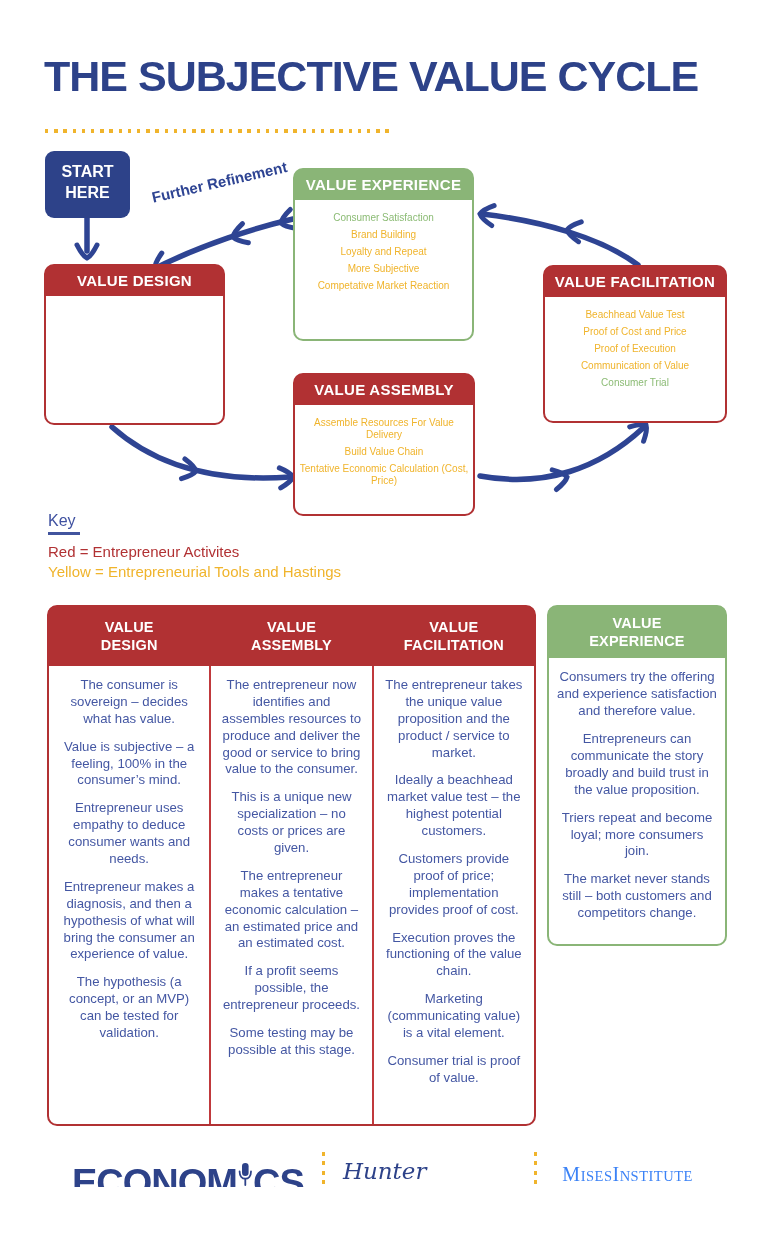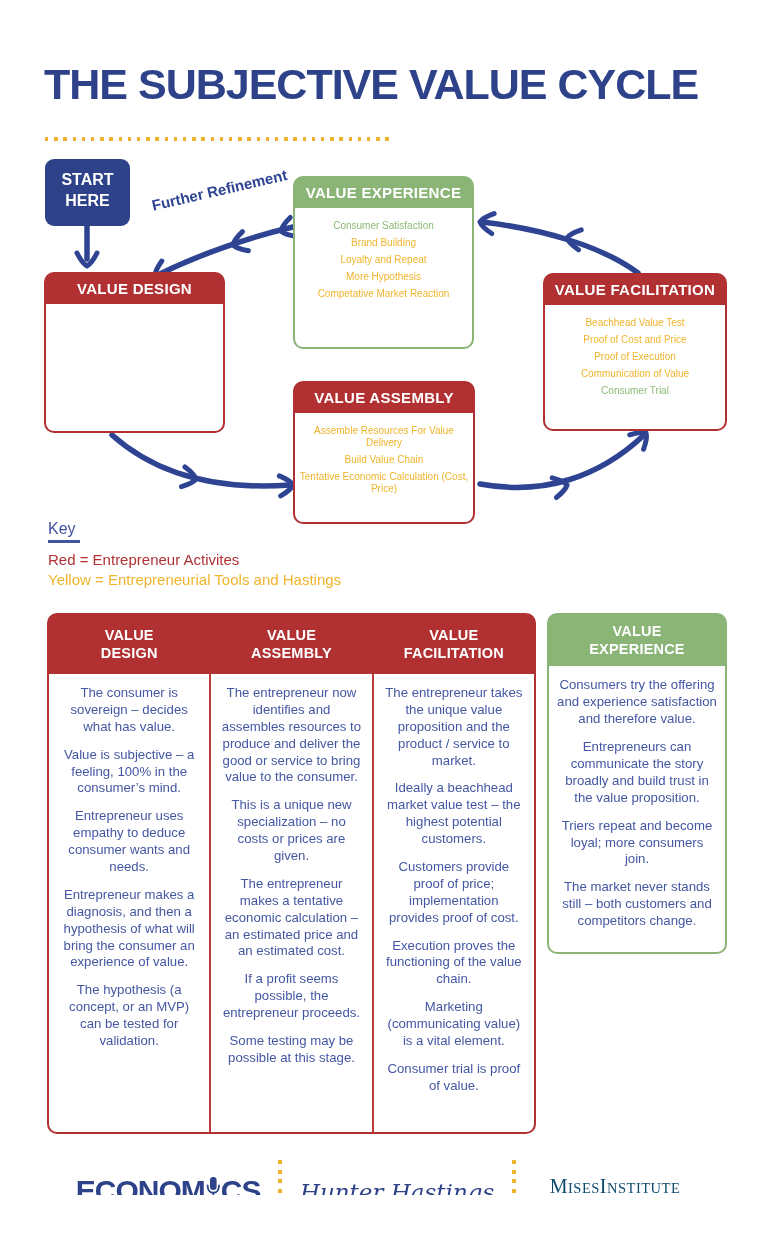--- a/index.html
+++ b/index.html
@@ -1,18 +1,18 @@
 <!DOCTYPE html>
 <html><head>
 <meta charset="utf-8">
 <style>
   * { margin:0; padding:0; box-sizing:border-box; }
   html,body { background:#ffffff; }
   body { font-family:"Liberation Sans","DejaVu Sans",sans-serif; }
-  .page { position:relative; width:768px; height:1179px; margin:16px auto; background:#fff; overflow:hidden; }
+  .page { position:relative; width:768px; height:1179px; margin:8px auto; background:#fff; overflow:hidden; }
 
   
   .title { position:absolute; left:44px; top:44px; width:700px; font-size:43px; font-weight:800;
            letter-spacing:-1px; color:#2d4289; white-space:nowrap; }
   .subtitle { position:absolute; left:45px; top:97px; width:680px; font-size:14px; font-weight:700;
               font-style:italic; color:#2e4a9b; }
   .dotline { position:absolute; left:45px; top:121px; width:348px; height:4px;
              background:repeating-linear-gradient(90deg,#f0b42c 0 3.5px,transparent 3.5px 9.2px); }
 
   
@@ -72,28 +72,28 @@
   #yellow-box .band { background:#eeb424; height:56px; }
   #yellow-box .band .band-title { color:#2d4289; }
   .side-box .colbody { flex:1; padding:11px 8px; }
 
   
   .footer { position:absolute; left:72px; top:1142px; width:628px; height:88px; display:flex;
             align-items:center; justify-content:center; z-index:1; }
   .f-cell { display:flex; flex-direction:column; align-items:center; justify-content:center; }
   .f-div  { width:3.5px; height:84px; margin:0 18px;
             background:repeating-linear-gradient(180deg,#f0b42c 0 4px,transparent 4px 9.5px); }
-  .econ-line { display:flex; align-items:center; color:#2d4289; font-weight:800; font-size:30px;
+  .econ-line { display:flex; align-items:flex-start; color:#2d4289; font-weight:800; font-size:38px;
                letter-spacing:-1px; }
   .econ-tag { background:#2d4289; color:#fff; font-style:italic; font-weight:700; font-size:12.5px;
               letter-spacing:.5px; padding:2px 9px 3px 9px; margin-top:3px; }
   .hunter-name { font-family:"DejaVu Serif","Liberation Serif",serif; font-style:italic; font-size:23px;
                  color:#2d4289; }
   .hunter-url { font-size:14px; color:#3b55a4; margin-top:5px;text-align:center; }
-  .mises-name { font-family:"Liberation Serif","DejaVu Serif",serif; color:#0c4a6e; letter-spacing:.5px;
+  .mises-name { font-family:"Liberation Serif","DejaVu Serif",serif; color:#3b82f6; letter-spacing:.5px;
                 line-height:1; }
   .mises-name .cap  { font-size:20px; }
   .mises-name .rest { font-size:14.5px; }
   .mises-tag { font-size:6.4px; color:#6e6e6e; letter-spacing:.35px; margin-top:2px; }
   .mises-url { font-size:14px; color:#3b55a4; margin-top:8px; }
 
   .bottom-bar { position:absolute; left:0; top:1247px; width:768px; height:8px; background:#2d4289; }
 </style>
 </head>
 <body>
@@ -137,21 +137,21 @@
   <div class="cycle-box b-red" id="box-design">
     <div class="head h-red">VALUE DESIGN</div>
   </div>
 
   <div class="cycle-box b-green" id="box-experience">
     <div class="head h-green">VALUE EXPERIENCE</div>
     <div class="body">
         <div class="li green">Consumer Satisfaction</div>
         <div class="li yellow">Brand Building</div>
         <div class="li yellow">Loyalty and Repeat</div>
-        <div class="li yellow">More Hypothesis</div>
+        <div class="li yellow">More Subjective</div>
         <div class="li yellow">Competative Market Reaction</div>
       </div>
   </div>
 
   <div class="cycle-box b-red" id="box-facilitation">
     <div class="head h-red">VALUE FACILITATION</div>
     <div class="body">
         <div class="li yellow">Beachhead Value Test</div>
         <div class="li yellow">Proof of Cost and Price</div>
         <div class="li yellow">Proof of Execution</div>

